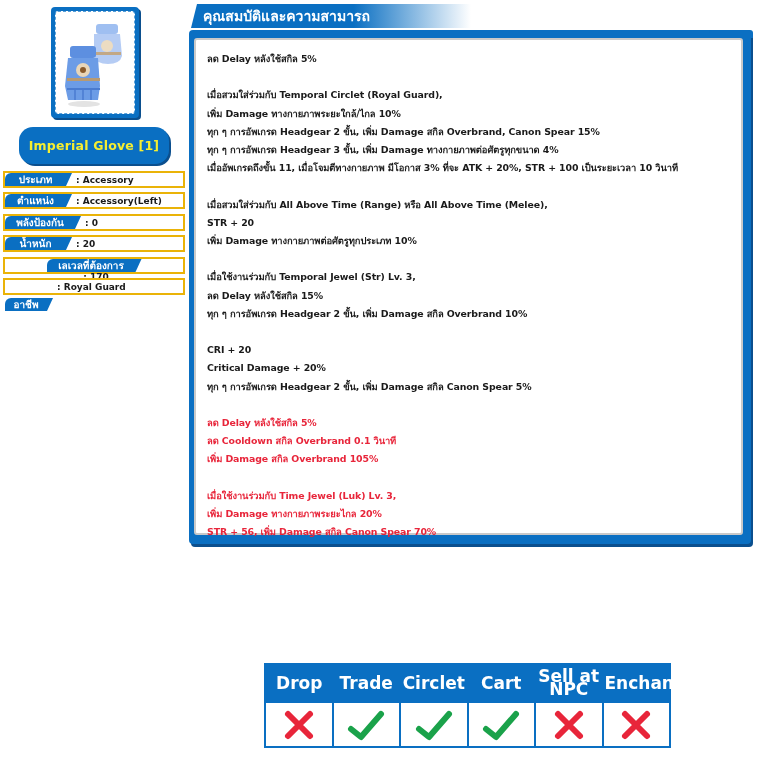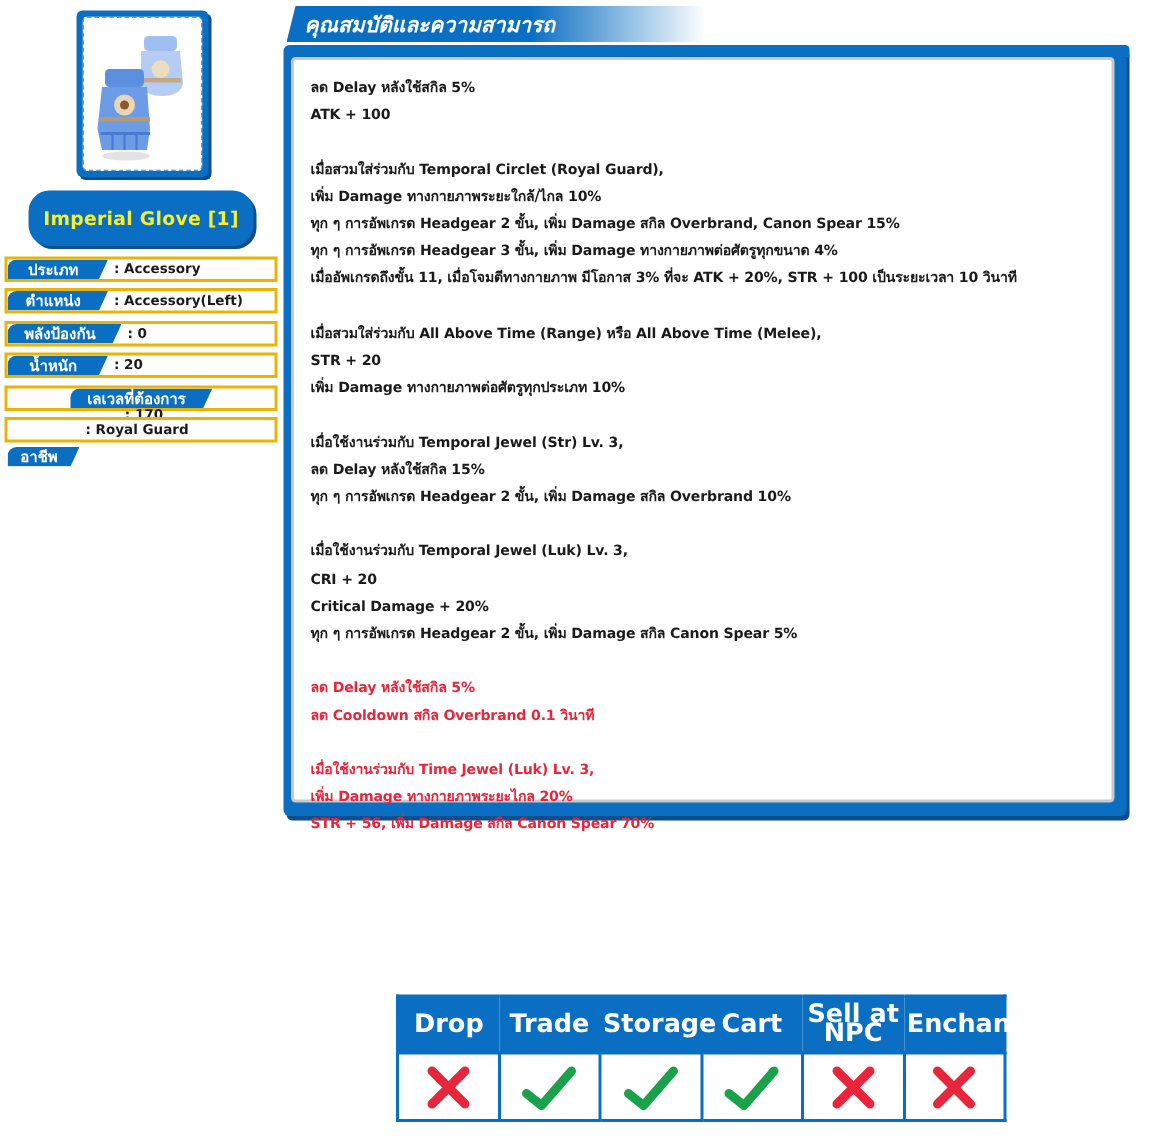--- a/index.html
+++ b/index.html
@@ -34,21 +34,21 @@
     border-top-left-radius: 6px;
   }
   .prop-value { font-size: 9px; font-weight: bold; color: #1a1a1a; padding-left: 4px; white-space: nowrap; }
 
   
   .section-tab {
     position: absolute; left: 191px; top: 4px; width: 280px; height: 24px;
     background: linear-gradient(90deg, #0a6fc2 0%, #0a6fc2 58%, rgba(10,111,194,0) 100%);
     clip-path: polygon(6px 0, 100% 0, 100% 100%, 0 100%);
     color: #fff; font-weight: bold; font-size: 14px; padding-left: 12px;
-    display: flex; align-items: center; font-style: italic;
+    display: flex; align-items: center;
   }
   
   .panel-outer {
     position: absolute; left: 189px; top: 30px; width: 562px; height: 514px;
     background: #0a6fc2; border-radius: 4px;
     box-shadow: 2px 3px 0 #0b4f8e;
   }
   .panel-notch {
     position: absolute; right: -2px; top: 0; width: 44px; height: 8px; background: #0a6fc2;
     border-radius: 3px 3px 0 0;
@@ -131,56 +131,55 @@
   <div class="prop-label" style="width:48px;margin-top:36px;">อาชีพ</div>
   <div class="prop-value">: Royal Guard</div>
 </div>
 
 <div class="section-tab">คุณสมบัติและความสามารถ</div>
 
 <div class="panel-outer">
   <div class="panel-notch"></div>
   <div class="panel-inner">
     <div class="line">ลด Delay หลังใช้สกิล 5%</div>
-    <div class="line">ATK + 100</div>
     <div class="gap"></div>
     <div class="line">เมื่อสวมใส่ร่วมกับ Temporal Circlet (Royal Guard),</div>
     <div class="line">เพิ่ม Damage ทางกายภาพระยะใกล้/ไกล 10%</div>
     <div class="line">ทุก ๆ การอัพเกรด Headgear 2 ขั้น, เพิ่ม Damage สกิล Overbrand, Canon Spear 15%</div>
     <div class="line">ทุก ๆ การอัพเกรด Headgear 3 ขั้น, เพิ่ม Damage ทางกายภาพต่อศัตรูทุกขนาด 4%</div>
     <div class="line">เมื่ออัพเกรดถึงขั้น 11, เมื่อโจมตีทางกายภาพ มีโอกาส 3% ที่จะ ATK + 20%, STR + 100 เป็นระยะเวลา 10 วินาที</div>
     <div class="gap"></div>
     <div class="line">เมื่อสวมใส่ร่วมกับ All Above Time (Range) หรือ All Above Time (Melee),</div>
     <div class="line">STR + 20</div>
     <div class="line">เพิ่ม Damage ทางกายภาพต่อศัตรูทุกประเภท 10%</div>
     <div class="gap"></div>
     <div class="line">เมื่อใช้งานร่วมกับ Temporal Jewel (Str) Lv. 3,</div>
     <div class="line">ลด Delay หลังใช้สกิล 15%</div>
     <div class="line">ทุก ๆ การอัพเกรด Headgear 2 ขั้น, เพิ่ม Damage สกิล Overbrand 10%</div>
     <div class="gap"></div>
-    <div class="line">เมื่อใช้งานร่วมกับ Temporal Jewel (Luk) Lv. 3,</div>
     <div class="line">CRI + 20</div>
     <div class="line">Critical Damage + 20%</div>
     <div class="line">ทุก ๆ การอัพเกรด Headgear 2 ขั้น, เพิ่ม Damage สกิล Canon Spear 5%</div>
     <div class="gap"></div>
     <div class="line red">ลด Delay หลังใช้สกิล 5%</div>
     <div class="line red">ลด Cooldown สกิล Overbrand 0.1 วินาที</div>
+    <div class="line red">เพิ่ม Damage สกิล Overbrand 105%</div>
     <div class="gap"></div>
     <div class="line red">เมื่อใช้งานร่วมกับ Time Jewel (Luk) Lv. 3,</div>
     <div class="line red">เพิ่ม Damage ทางกายภาพระยะไกล 20%</div>
     <div class="line red">STR + 56, เพิ่ม Damage สกิล Canon Spear 70%</div>
   </div>
 </div>
 
 <table class="trade-table">
   <tbody>
       <tr>
     <th>Drop</th>
     <th>Trade</th>
-    <th>Storage</th>
+    <th>Circlet</th>
     <th>Cart</th>
     <th>Sell at NPC</th>
     <th>Enchant</th>
   </tr>
   <tr>
     <td>
       <svg width="32" height="32" viewBox="0 0 32 32">
             <path d="M5 5 L27 27 M27 5 L5 27" stroke="#e8253a" stroke-width="6" stroke-linecap="round"></path>
           </svg>
     </td>

